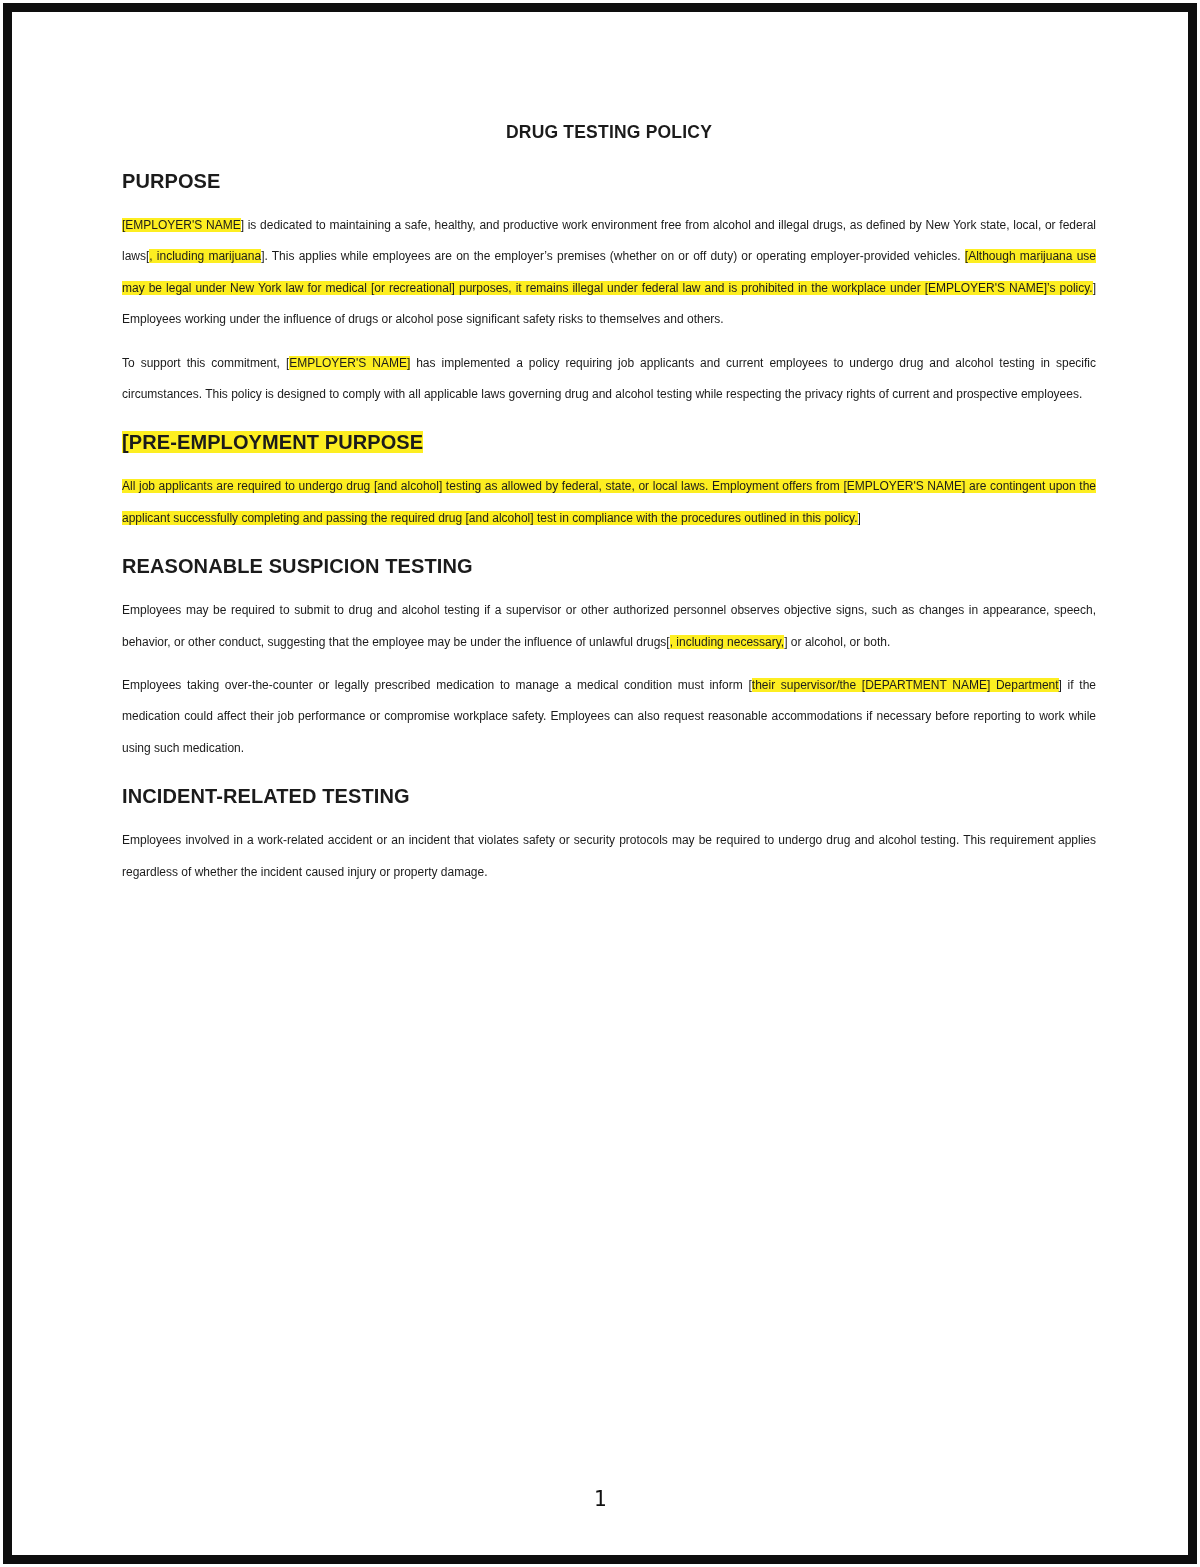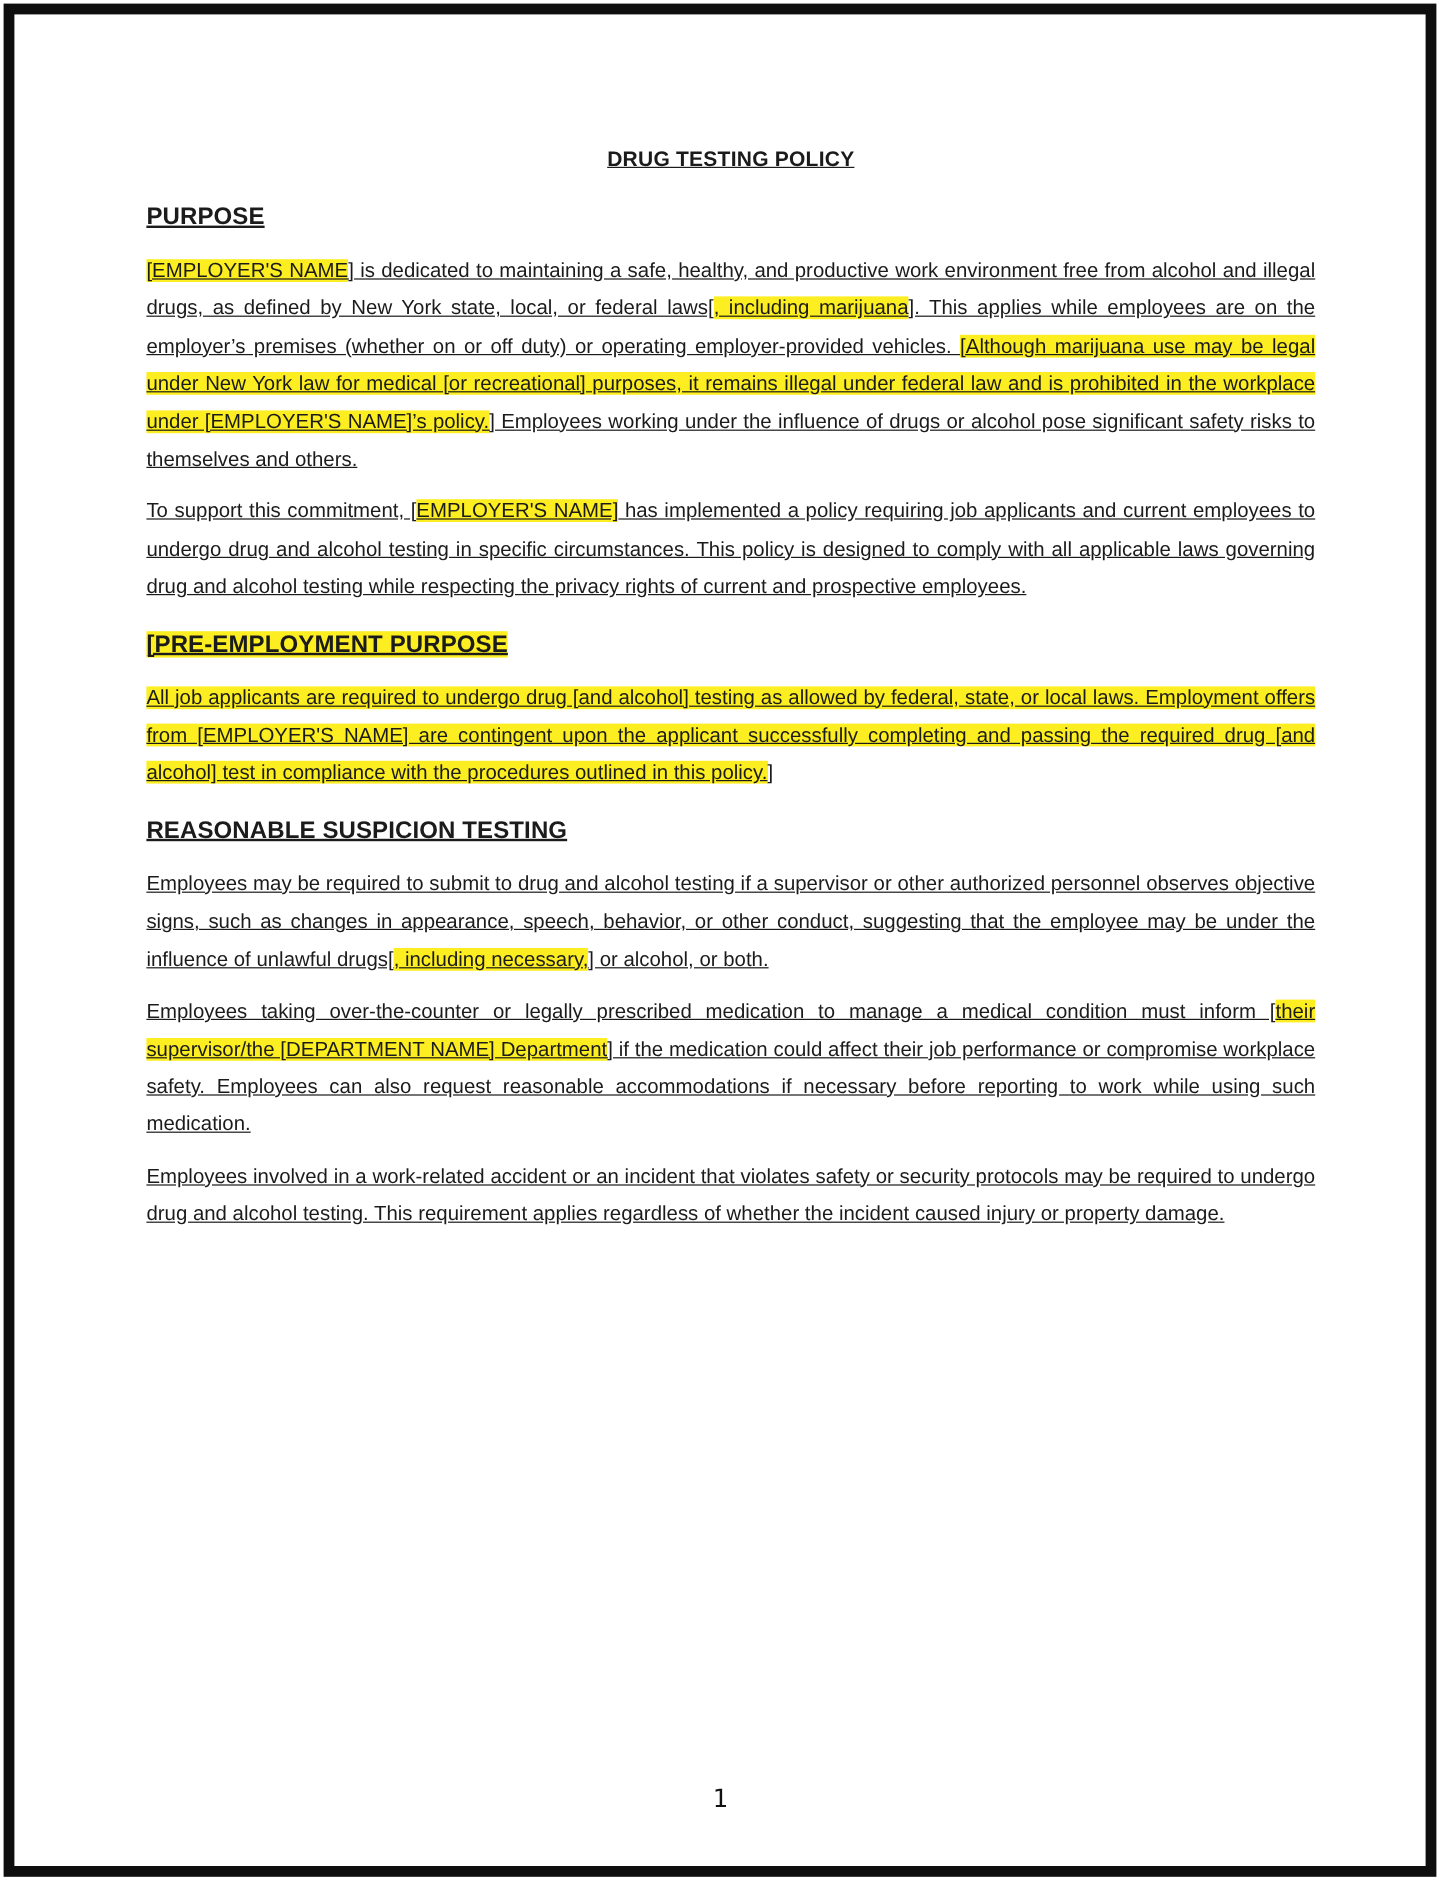--- a/index.html
+++ b/index.html
@@ -13,40 +13,39 @@
   }
   .page {
     position: absolute;
     top: 3px; left: 3px; right: 3px; bottom: 3px;
     border: 9px solid #0e0e0e;
     background: #ffffff;
     box-sizing: border-box;
   }
   .content {
     padding: 110px 92px 0 110px;
-    text-decoration: underline;
   }
   .doc-title {
     text-align: center;
     font-weight: 700;
     font-size: 17.5px;
     letter-spacing: 0.2px;
     margin: 0 0 27px 0;
     line-height: 21px;
   }
   h2.heading {
     font-size: 20px;
     font-weight: 700;
     line-height: 22px;
     margin: 21px 0 18px 0;
     letter-spacing: 0.1px;
   }
   h2.heading:first-of-type { margin-top: 0; }
   p.para {
-    font-size: 17px;
+    font-size: 12px;
     line-height: 31.4px;
     text-align: justify;
     margin: 0 0 12px 0;
   }
   .hl { background: var(--hl, #fdee21); }
   .page-number {
     position: absolute;
     bottom: 44px; left: 0; right: 0;
     text-align: center;
     font-family: "DejaVu Sans Mono", monospace;
@@ -62,17 +61,18 @@
     <div class="doc-title">DRUG TESTING POLICY</div>
     <div id="doc-body">
         <h2 class="heading"><span>PURPOSE</span></h2>
         <p class="para"><span class="hl">[EMPLOYER'S NAME</span><span>] is dedicated to maintaining a safe, healthy, and productive work environment free from alcohol and illegal drugs, as defined by New York state, local, or federal laws[</span><span class="hl">, including marijuana</span><span>]. This applies while employees are on the employer’s premises (whether on or off duty) or operating employer-provided vehicles. </span><span class="hl">[Although marijuana use may be legal under New York law for medical [or recreational] purposes, it remains illegal under federal law and is prohibited in the workplace under [EMPLOYER'S NAME]’s policy.</span><span>] Employees working under the influence of drugs or alcohol pose significant safety risks to themselves and others.</span></p>
         <p class="para"><span>To support this commitment, [</span><span class="hl">EMPLOYER'S NAME]</span><span> has implemented a policy requiring job applicants and current employees to undergo drug and alcohol testing in specific circumstances. This policy is designed to comply with all applicable laws governing drug and alcohol testing while respecting the privacy rights of current and prospective employees.</span></p>
         <h2 class="heading"><span class="hl">[PRE-EMPLOYMENT PURPOSE</span></h2>
         <p class="para"><span class="hl">All job applicants are required to undergo drug [and alcohol] testing as allowed by federal, state, or local laws. Employment offers from [EMPLOYER'S NAME] are contingent upon the applicant successfully completing and passing the required drug [and alcohol] test in compliance with the procedures outlined in this policy.</span><span>]</span></p>
         <h2 class="heading"><span>REASONABLE SUSPICION TESTING</span></h2>
         <p class="para"><span>Employees may be required to submit to drug and alcohol testing if a supervisor or other authorized personnel observes objective signs, such as changes in appearance, speech, behavior, or other conduct, suggesting that the employee may be under the influence of unlawful drugs[</span><span class="hl">, including necessary,</span><span>] or alcohol, or both.</span></p>
         <p class="para"><span>Employees taking over-the-counter or legally prescribed medication to manage a medical condition must inform [</span><span class="hl">their supervisor/the [DEPARTMENT NAME] Department</span><span>] if the medication could affect their job performance or compromise workplace safety. Employees can also request reasonable accommodations if necessary before reporting to work while using such medication.</span></p>
+        <h2 class="heading"><span>INCIDENT-RELATED TESTING</span></h2>
         <p class="para"><span>Employees involved in a work-related accident or an incident that violates safety or security protocols may be required to undergo drug and alcohol testing. This requirement applies regardless of whether the incident caused injury or property damage.</span></p>
       </div>
   </div>
   <div class="page-number">1</div>
 </div>
 
 </body></html>

